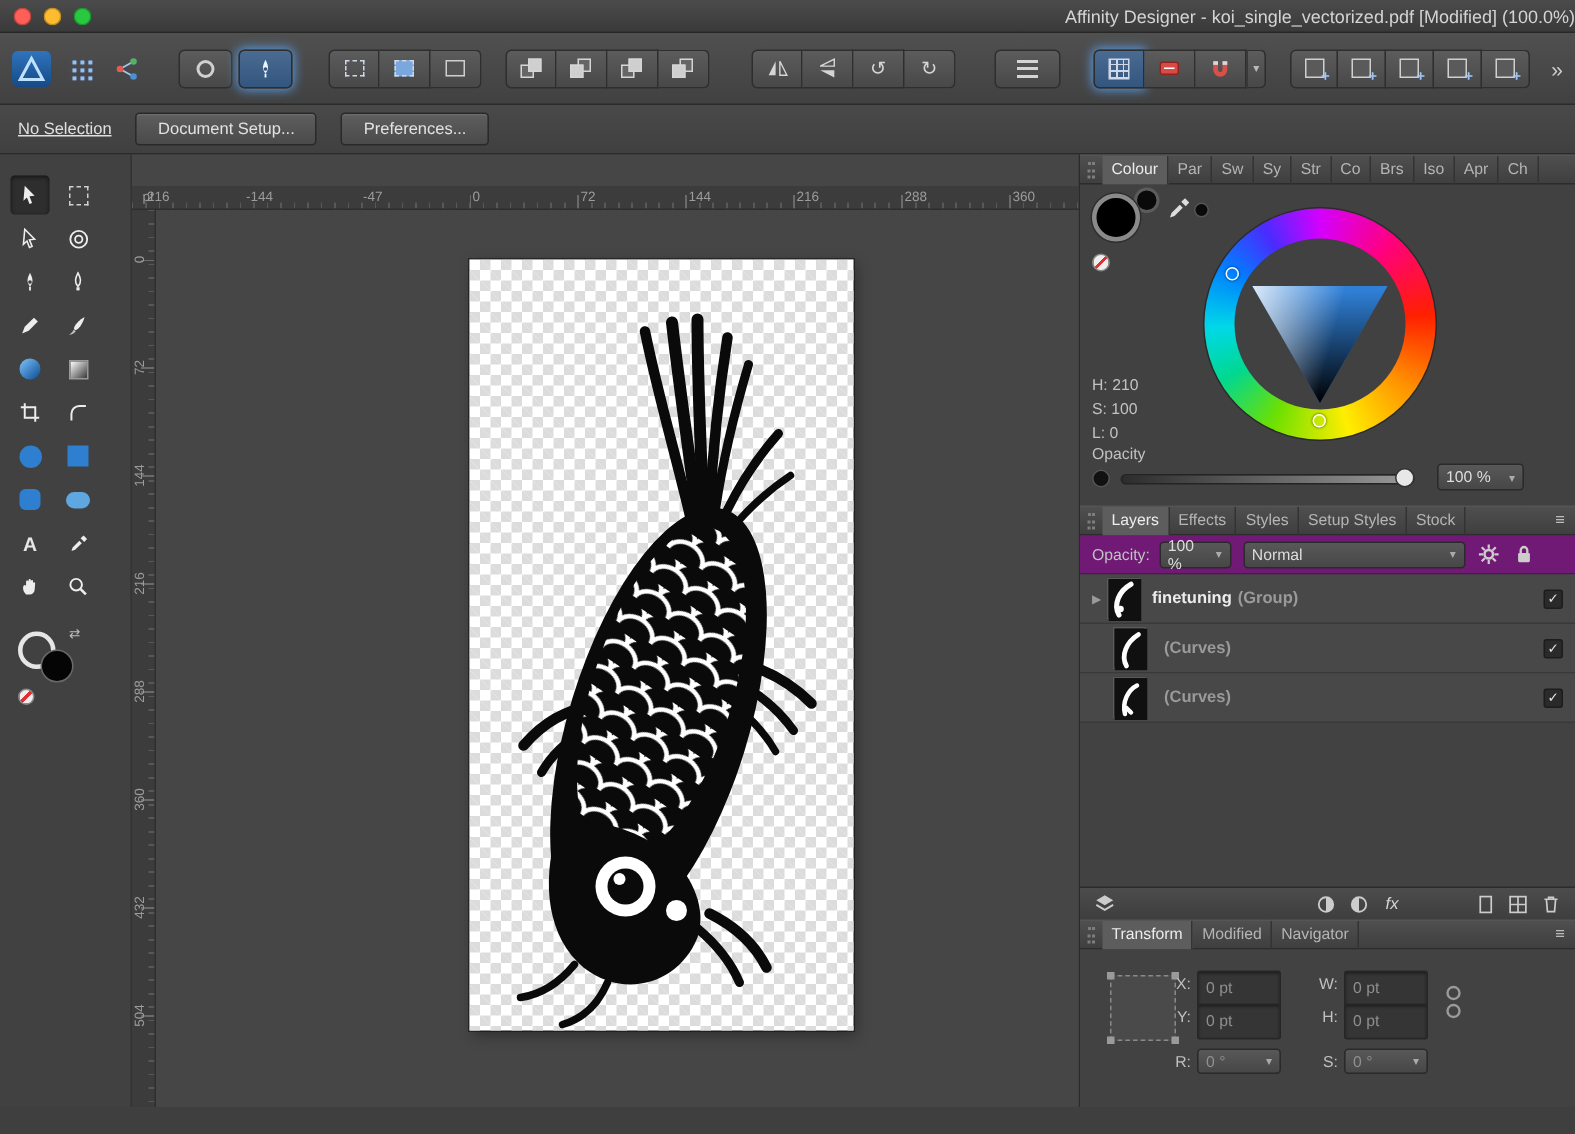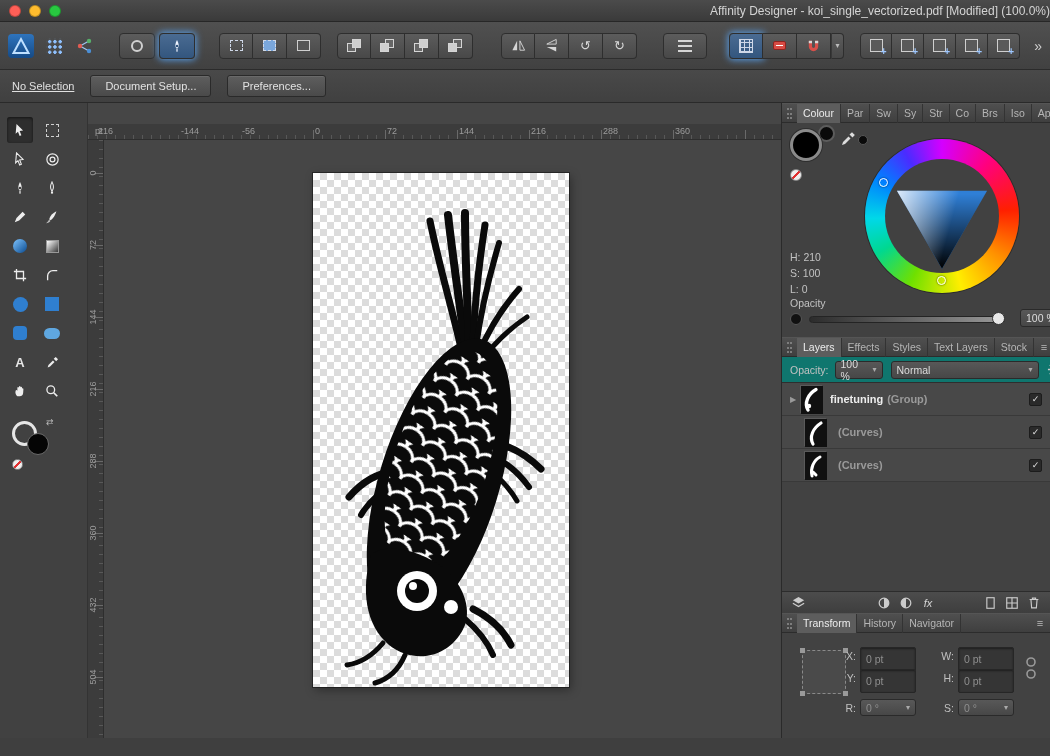--- a/index.html
+++ b/index.html
@@ -110,21 +110,21 @@
 #canvas{position:absolute;left:16px;top:37px;right:0;bottom:0;background:#464646;overflow:hidden;}
 #page{position:absolute;left:209px;top:33px;width:256px;height:514px;background-color:#fff;
   background-image:
     linear-gradient(45deg,#dcdcdc 25%,transparent 25%,transparent 75%,#dcdcdc 75%),
     linear-gradient(45deg,#dcdcdc 25%,transparent 25%,transparent 75%,#dcdcdc 75%);
   background-size:14px 14px;background-position:0 0,7px 7px;
   box-shadow:0 0 0 1px rgba(0,0,0,.4),2px 3px 9px rgba(0,0,0,.35);}
 #koi{position:absolute;inset:0;width:100%;height:100%;}
 
 
-#right{width:269px;flex:none;background:#414141;border-left:1px solid #2a2a2a;display:flex;flex-direction:column;}
+#right{width:331px;flex:none;background:#414141;border-left:1px solid #2a2a2a;display:flex;flex-direction:column;}
 .panel-header{height:20px;flex:none;background:linear-gradient(#4f4f4f,#3f3f3f);
   border-top:1px solid #555;border-bottom:1px solid #2c2c2c;display:flex;align-items:center;
   font-size:10.5px;color:#b5b5b5;}
 .grip{width:5px;height:11px;border-left:2px dotted #7d7d7d;border-right:2px dotted #7d7d7d;
   margin:0 5px 0 5px;flex:none;}
 .ptab{padding:3px 6px;border-right:1px solid #333;line-height:13px;white-space:nowrap;}
 .ptab.active{background:#5d5d5d;color:#ececec;}
 .hdr-menu{margin-left:auto;width:20px;text-align:center;color:#bbb;font-size:11px;flex:none;}
 
 
@@ -157,21 +157,21 @@
   background:linear-gradient(90deg,#2c2c2c,#9a9a9a);border:1px solid #242424;}
 #cp-knob{position:absolute;left:210px;top:189px;width:13px;height:13px;border-radius:50%;
   background:#e8e8e8;border:1px solid #333;}
 .dd{background:linear-gradient(#585858,#474747);border:1px solid #2a2a2a;border-radius:3px;
   display:flex;align-items:center;color:#ddd;font-size:10.5px;padding:0 5px;height:18px;}
 .dd::after{content:"▾";margin-left:auto;color:#aaa;font-size:8px;padding-left:5px;}
 #cp-op-dd{position:absolute;left:238px;top:186px;width:58px;}
 
 
 #layers-panel{flex:1;display:flex;flex-direction:column;min-height:0;}
-#lp-opacity-row{height:26px;flex:none;background:#0f766e;border-bottom:1px solid #2e2e2e;
+#lp-opacity-row{height:26px;flex:none;background:#701a75;border-bottom:1px solid #2e2e2e;
   display:flex;align-items:center;padding:0 8px;}
 #lp-opacity-row .lbl{color:#c2c2c2;font-size:10.5px;margin-right:6px;}
 #lp-op-dd{width:48px;flex:none;}
 #lp-blend-dd{width:148px;flex:none;margin-left:8px;}
 #lp-gear,#lp-lock{margin-left:8px;flex:none;width:16px;height:16px;}
 .lrow{height:33px;flex:none;background:#484848;border-bottom:1px solid #393939;
   display:flex;align-items:center;padding:0 8px;}
 .lrow .disc{width:10px;color:#9a9a9a;font-size:8px;flex:none;}
 .lrow.indent{padding-left:22px;}
 .lthumb{width:22px;height:28px;flex:none;border:1px solid #5a5a5a;background:#101010;margin-right:8px;}
@@ -488,22 +488,22 @@
         <span id="well-swap">⇄</span>
         <span id="well-none"></span>
       </div>
     </div>
 
     <div id="canvas-wrap">
 
       <div id="ruler-h">
         <span id="ruler-unit">pt</span>
         <span class="hnum" style="left:10px">216</span>
-        <span class="hnum" style="left:93px">-144</span>
-        <span class="hnum" style="left:154px">-56</span>
+        <span class="hnum" style="left:76px">-144</span>
+        <span class="hnum" style="left:154px">-47</span>
         <span class="hnum" style="left:227px">0</span>
         <span class="hnum" style="left:299px">72</span>
         <span class="hnum" style="left:371px">144</span>
         <span class="hnum" style="left:443px">216</span>
         <span class="hnum" style="left:515px">288</span>
         <span class="hnum" style="left:587px">360</span>
       </div>
 
       <div id="ruler-v">
         <span class="vnum" style="top:28px">0</span>
@@ -622,21 +622,21 @@
             </div>
         </div>
       </div>
 
       <div id="layers-panel">
         <div class="panel-header">
           <span class="grip"></span>
           <span class="ptab active">Layers</span>
           <span class="ptab">Effects</span>
           <span class="ptab">Styles</span>
-          <span class="ptab">Text Layers</span>
+          <span class="ptab">Setup Styles</span>
           <span class="ptab">Stock</span>
           <span class="hdr-menu">≡</span>
         </div>
 
         <div id="lp-opacity-row">
           <span class="lbl">Opacity:</span>
           <div id="lp-op-dd" class="dd">
               <span>100 %</span>
             </div>
           <div id="lp-blend-dd" class="dd">
@@ -730,21 +730,21 @@
                 <path d="M3 4 h10 M6.2 4 V2.5 h3.6 V4 M4.5 4 l.8 9.5 h5.4 l.8 -9.5" stroke="#cccccc" stroke-width="1.3" fill="none"></path>
               </svg>
           </span>
         </div>
       </div>
 
       <div id="transform-panel">
         <div class="panel-header">
           <span class="grip"></span>
           <span class="ptab active">Transform</span>
-          <span class="ptab">History</span>
+          <span class="ptab">Modified</span>
           <span class="ptab">Navigator</span>
           <span class="hdr-menu">≡</span>
         </div>
         <div id="tp-body">
           <div id="tp-anchor">
             <i style="left:-3px;top:-3px"></i>
               <i style="right:-3px;top:-3px"></i>
             <i style="left:-3px;bottom:-3px"></i>
               <i style="right:-3px;bottom:-3px"></i>
           </div>

